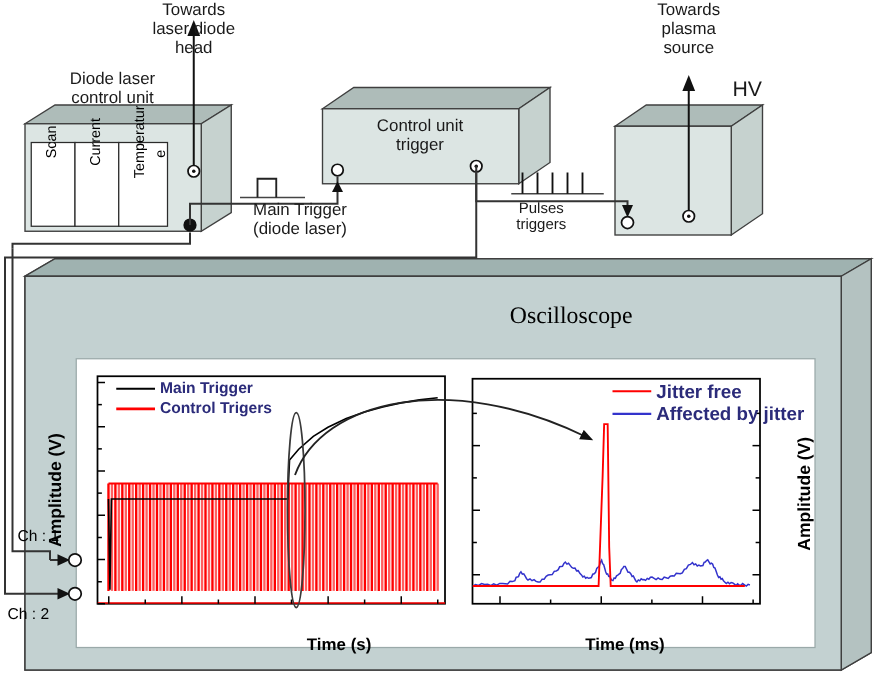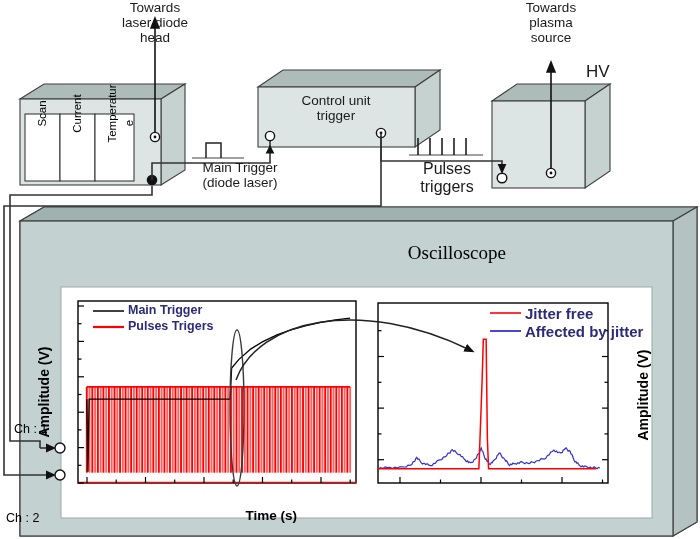--- a/index.html
+++ b/index.html
@@ -315,56 +315,59 @@
 <div class="lbl nosel" style="left:155px;top:0px;width:130px;margin-left:-65px;font-size:13.5px;">Towards
 laser diode
 head</div>
 
 <div class="lbl nosel" style="left:551px;top:0px;width:120px;margin-left:-60px;font-size:13.5px;">Towards
 plasma
 source</div>
 
 <div class="lbl nosel" style="left:586px;top:62px;width:46px;font-size:17px;font-weight:normal;text-align:left;">HV</div>
 
+<div class="lbl nosel" style="left:90px;top:55px;width:150px;margin-left:-75px;font-size:13.5px;">Diode laser
+control unit</div>
 
 <div class="lbl nosel" style="left:336px;top:93px;width:150px;margin-left:-75px;font-size:13.5px;">Control unit
 trigger</div>
 
 <div class="lbl nosel" style="left:240px;top:160px;width:170px;margin-left:-85px;font-size:13.5px;">Main Trigger
 (diode laser)</div>
 
-<div class="lbl nosel" style="left:447px;top:160px;width:110px;margin-left:-55px;font-size:16px;">Pulses
+<div class="lbl nosel" style="left:433px;top:160px;width:110px;margin-left:-55px;font-size:12px;">Pulses
 triggers</div>
 
 <div class="nosel abs" style="left:26px;top:114px;width:67px;height:33px;transform:rotate(-90deg);transform-origin:16.5px 16.5px;
             font-size:11.5px;line-height:33px;text-align:center;">Scan</div>
 <div class="nosel abs" style="left:61px;top:114px;width:67px;height:33px;transform:rotate(-90deg);transform-origin:16.5px 16.5px;
             font-size:11.5px;line-height:33px;text-align:center;">Current</div>
 <div class="nosel abs" style="left:96px;top:114px;width:67px;height:33px;transform:rotate(-90deg);transform-origin:16.5px 16.5px;
             font-size:11.5px;line-height:33px;text-align:center;">Temperatur</div>
 <div class="nosel abs" style="left:122px;top:116px;width:14px;height:14px;transform:rotate(-90deg);transform-origin:7px 7px;
             font-size:11.5px;line-height:14px;text-align:center;">e</div>
 
 <div class="nosel abs" style="left:14px;top:422px;font-size:12.5px;text-align:right;">Ch : 1</div>
-<div class="nosel abs" style="left:6px;top:484px;font-size:12.5px;margin-top:27px;">Ch : 2</div>
+<div class="nosel abs" style="left:6px;top:484px;font-size:12.5px;">Ch : 2</div>
 
 <div class="nosel abs" style="left:356px;top:242px;width:300px;margin-left:-150px;text-align:right;font-size:19px;font-family:Liberation Serif, serif;">Oscilloscope</div>
 
 <div class="nosel abs" style="left:45px;top:392px;width:160px;height:18px;margin-left:-80px;margin-top:-9px;
             transform:rotate(-90deg);text-align:center;font-size:14px;font-weight:bold;">Amplitude (V)</div>
 <div class="nosel abs" style="left:217px;top:508px;width:160px;margin-left:-80px;text-align:right;font-size:13.5px;font-weight:bold;">Time (s)</div>
 
 <div class="nosel abs" style="left:128px;top:303px;font-size:12.5px;color:#2b2b7a;font-weight:bold;">Main Trigger</div>
-<div class="nosel abs" style="left:128px;top:319px;font-size:12.5px;color:#2b2b7a;font-weight:bold;">Pulses Trigers</div>
+<div class="nosel abs" style="left:128px;top:319px;font-size:12.5px;color:#2b2b7a;font-weight:bold;">Control Trigers</div>
 
 <div class="nosel abs" id="lxt"></div>
 <div class="nosel abs" id="lyt"></div>
 
 <div class="nosel abs" style="left:644px;top:395px;width:160px;height:18px;margin-left:-80px;margin-top:-9px;
             transform:rotate(-90deg);text-align:center;font-size:14px;font-weight:bold;">Amplitude (V)</div>
+<div class="nosel abs" style="left:500px;top:508px;width:160px;margin-left:-80px;text-align:center;font-size:13.5px;font-weight:bold;">Time (ms)</div>
 
 <div class="nosel abs" style="left:525px;top:305px;font-size:15px;color:#2b2b7a;font-weight:bold;">Jitter free</div>
 <div class="nosel abs" style="left:525px;top:323px;font-size:15px;color:#2b2b7a;font-weight:bold;white-space:nowrap;">Affected by jitter</div>
 
 <div class="nosel abs" id="rxt"></div>
 <div class="nosel abs" id="ryt"></div>
 
 </div>
 
 </body></html>

